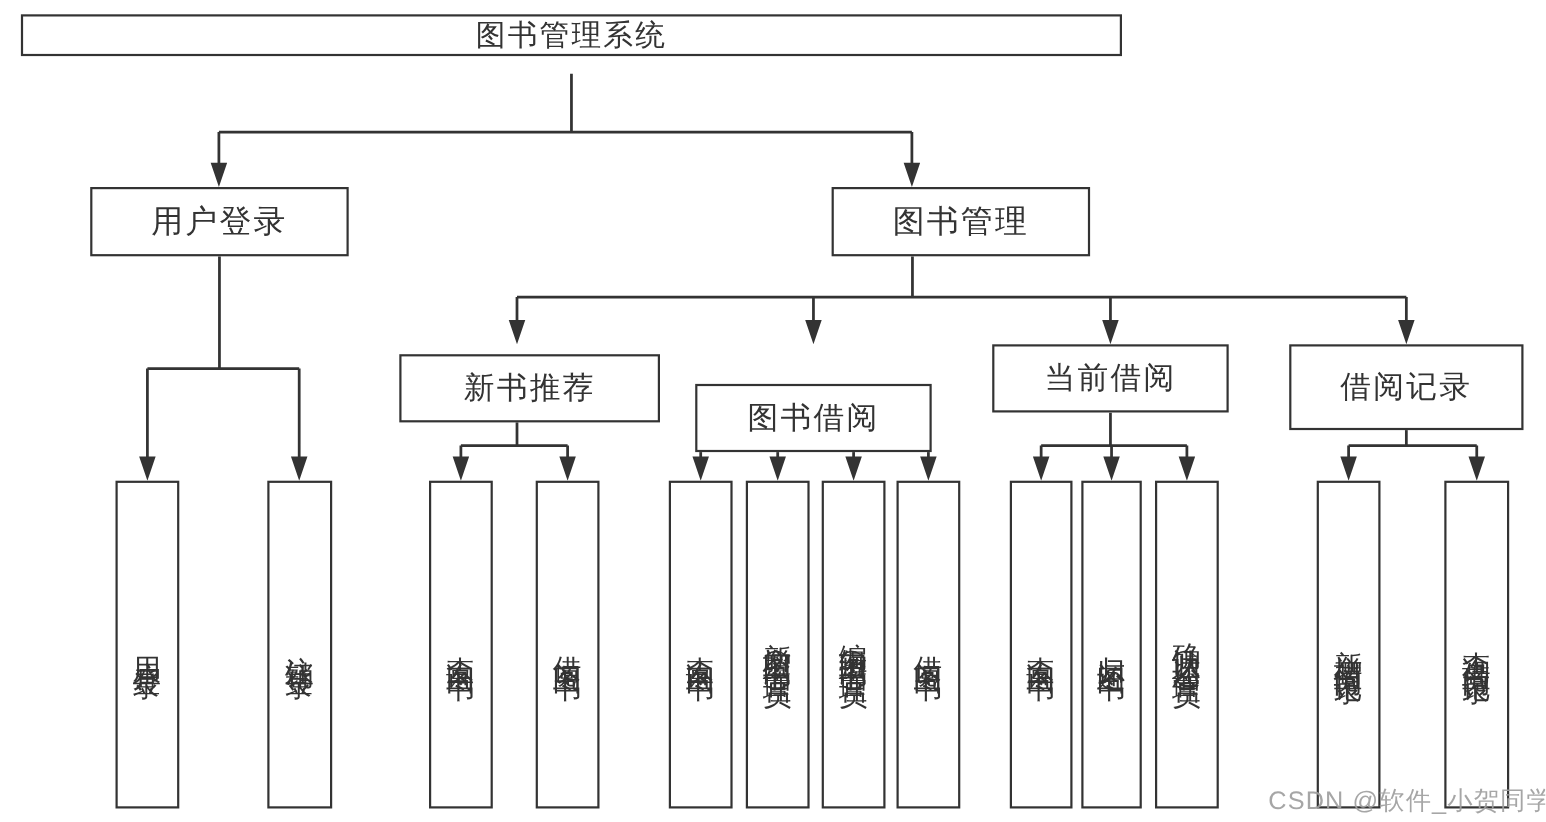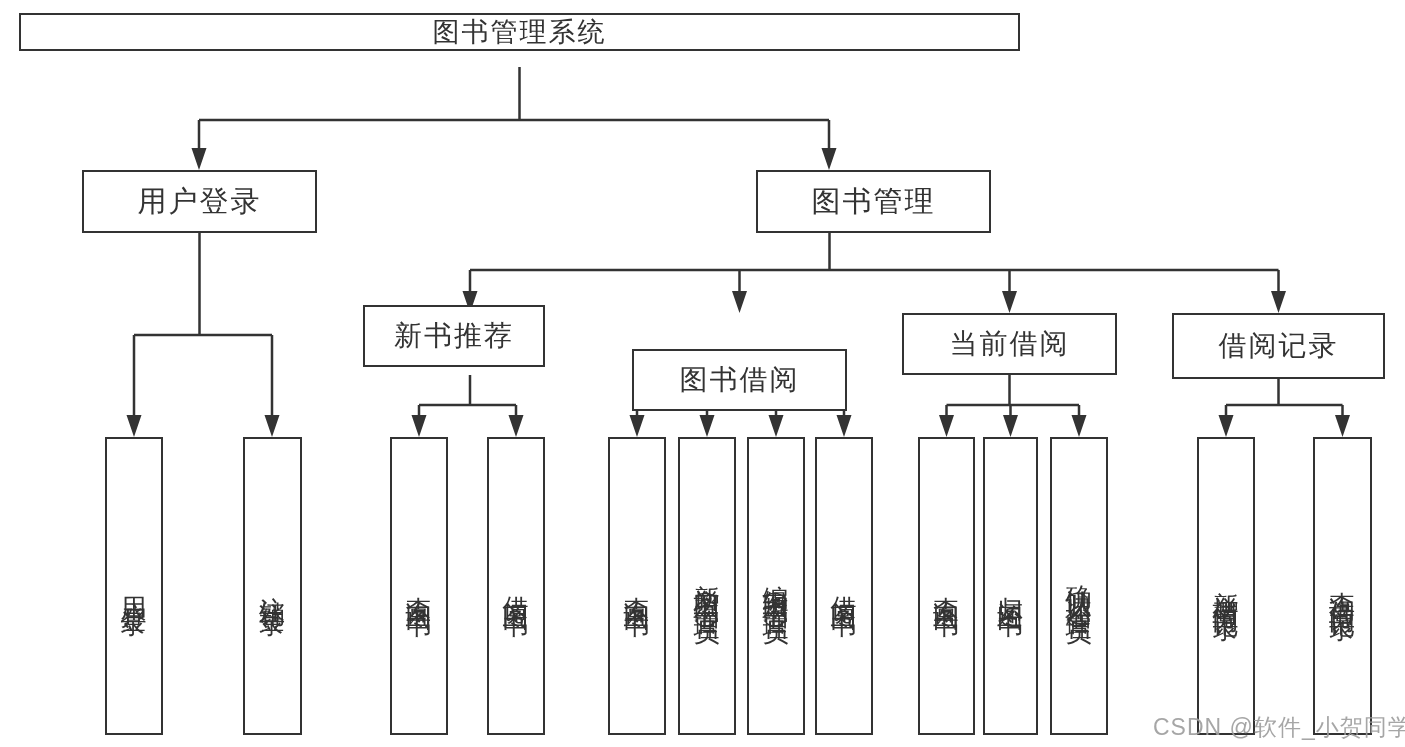--- a/index.html
+++ b/index.html
@@ -90,30 +90,30 @@
     <span>图书管理系统</span>
   </div>
 
   <div class="node node-l2" style="left:82px; top:170px; width:235px; height:63px;">
     <span>用户登录</span>
   </div>
   <div class="node node-l2" style="left:712px; top:170px; width:235px; height:63px;margin-left:44px;">
     <span>图书管理</span>
   </div>
 
-  <div class="node node-l3" style="left:363px; top:305px; width:182px; height:62px;align-items:center;">
+  <div class="node node-l3" style="left:363px; top:322px; width:237px; height:62px;align-items:center;">
     <span>新书推荐</span>
   </div>
   <div class="node node-l3" style="left:632px; top:313px; width:215px; height:62px;margin-top:36px;">
     <span>图书借阅</span>
   </div>
   <div class="node node-l3" style="left:902px; top:313px; width:215px; height:62px;justify-content:center;">
     <span>当前借阅</span>
   </div>
-  <div class="node node-l3" style="left:1172px; top:313px; width:213px; height:66px;align-items:center;">
+  <div class="node node-l3" style="left:1172px; top:313px; width:213px; height:78px;align-items:center;">
     <span>借阅记录</span>
   </div>
 
   <div class="node node-leaf" style="left:105px; top:437px; width:58px; height:298px;">
     <span class="vtext">用户登录</span>
   </div>
   <div class="node node-leaf" style="left:243px; top:437px; width:59px; height:298px;">
     <span class="vtext">注销登录</span>
   </div>
 

